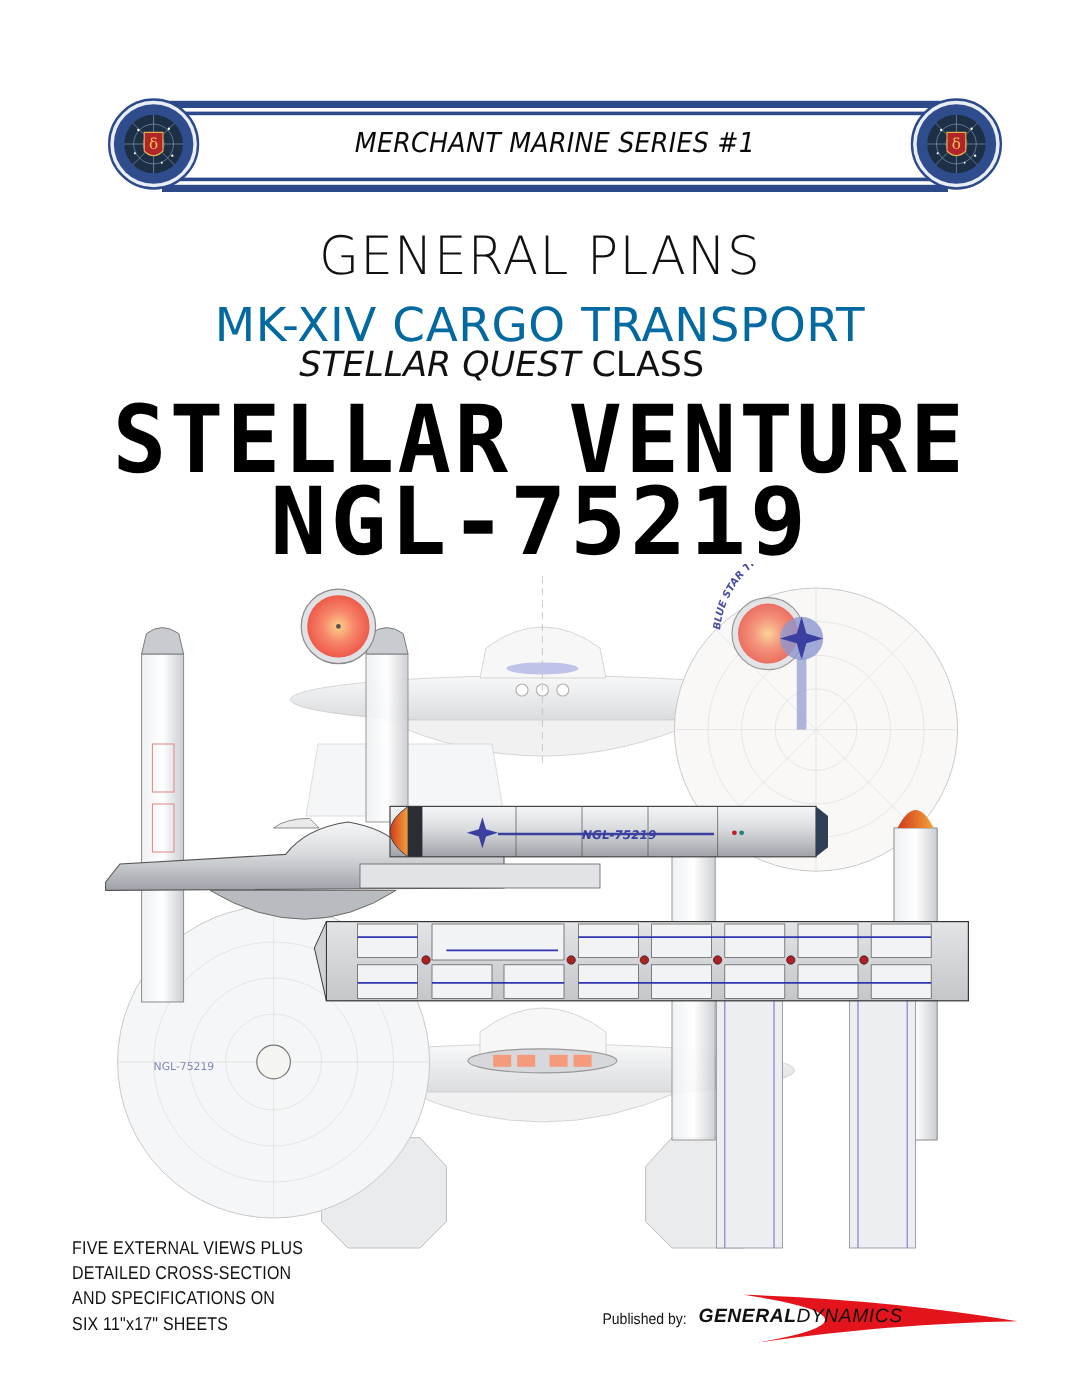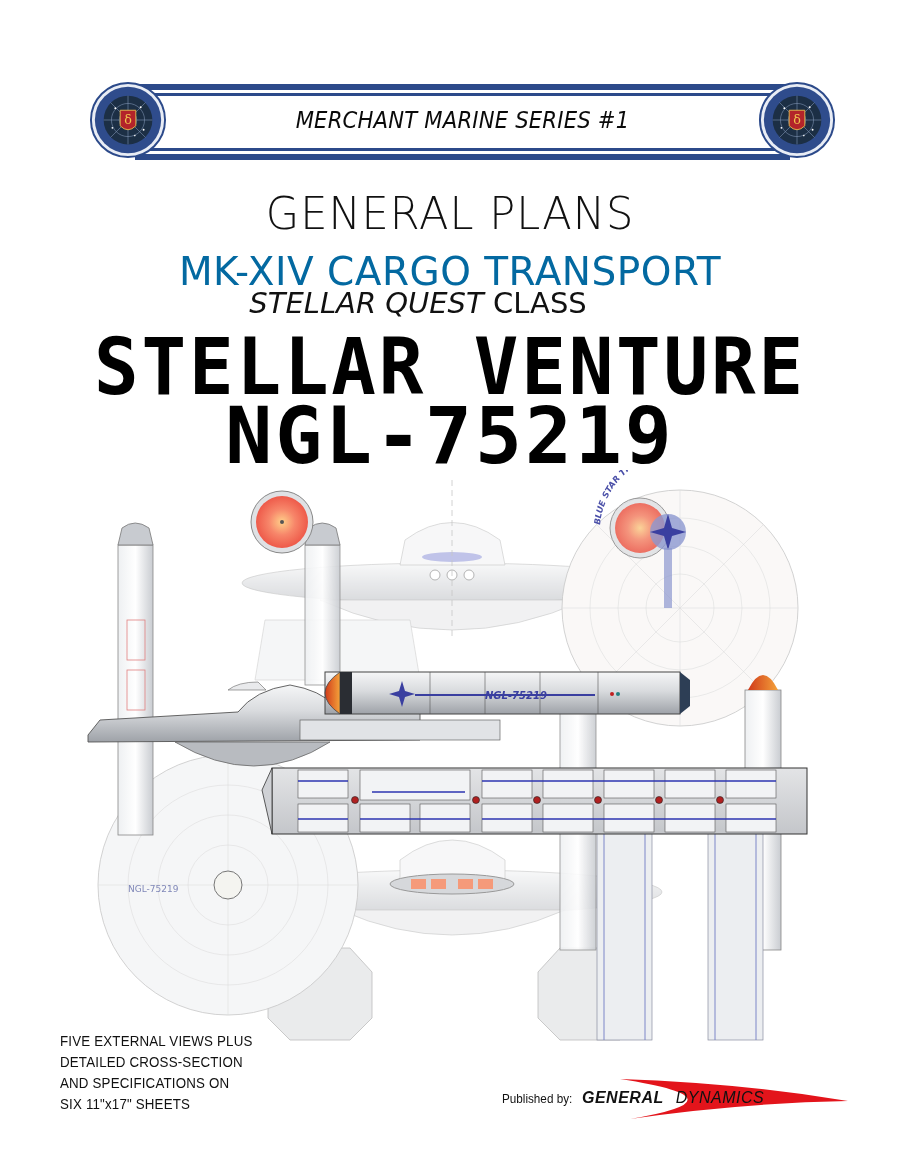--- a/index.html
+++ b/index.html
@@ -37,21 +37,21 @@
   
   .blurb { position:absolute; left:60px; top:1030px; font-family:"Liberation Sans Narrow","Liberation Sans", sans-serif;
     font-size:15.5px; line-height:21px; color:#111; transform:scaleX(0.86); transform-origin:left top; letter-spacing:0.2px; }
   .blurb div { white-space:nowrap; }
 
   .publisher { position:absolute; left:500px; top:1085px; width:350px; height:40px; }
   .pub-label { position:absolute; left:2px; top:6px; font-size:13px; color:#111; transform:scaleX(0.9); transform-origin:left top; }
   .pub-swoosh { position:absolute; left:90px; top:-8px; width:260px; height:44px; }
   .pub-logo { position:absolute; left:82px; top:4px; font-size:16px; font-style:italic; color:#111; white-space:nowrap; }
   .pub-logo b { font-weight:900; letter-spacing:0.5px; }
-  .pub-logo span { font-weight:300; letter-spacing:0.5px;margin-left:12px; }
+  .pub-logo span { font-weight:300; letter-spacing:0.5px; }
 </style>
 </head>
 <body>
 
 <div class="banner">
   <div class="stripe s1"></div>
   <div class="stripe s2"></div>
   <div class="stripe s3"></div>
   <div class="stripe s4"></div>
   <div class="banner-title">MERCHANT MARINE SERIES #1</div>

